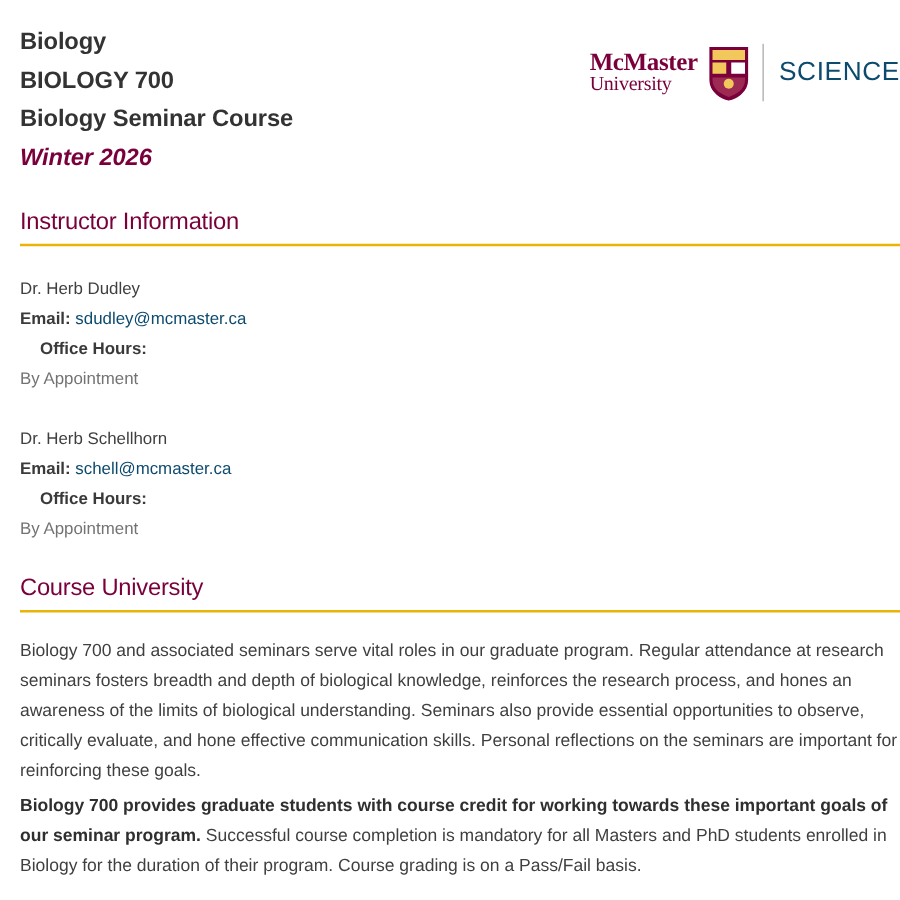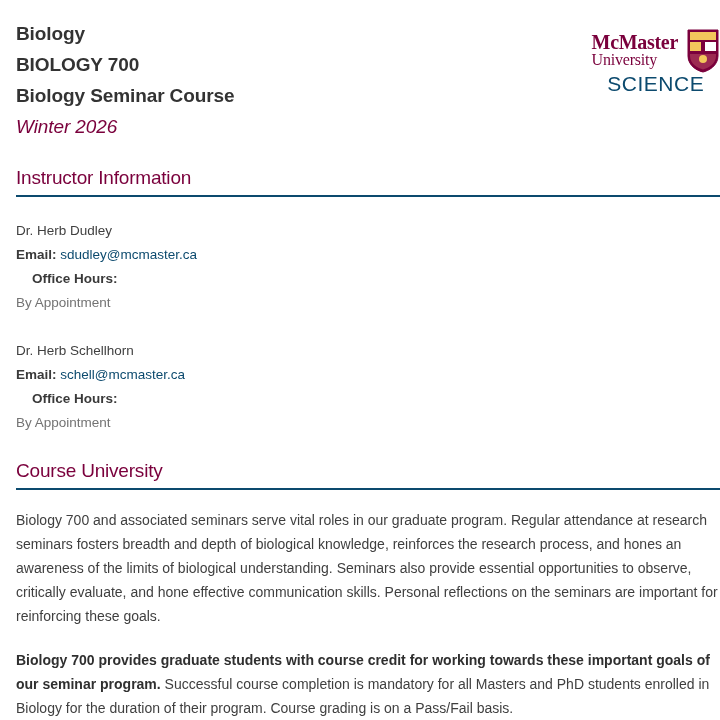--- a/index.html
+++ b/index.html
@@ -34,36 +34,35 @@
   }
   .course-titles .line {
     font-size: 19px;
     font-weight: bold;
     color: #333333;
     line-height: 31px;
     letter-spacing: -0.1px;
   }
   .course-titles .term {
     font-size: 19px;
-    font-weight: normal;
+    font-weight: bold;
     font-style: italic;
     color: #7a003c;
     line-height: 31px;
     letter-spacing: -0.1px;
   }
 
   
   .logo-block {
     position: absolute;
     top: 10px;
     right: 0px;
     display: flex;
     align-items: center;
     height: 60px;
-    flex-direction: column;
   }
   .logo-left {
     display: flex;
     align-items: center;
   }
   .logo-wordmark {
     text-align: left;
     padding-right: 8px;
   }
   .logo-wordmark .mc {
@@ -104,21 +103,21 @@
   
   .section {
     margin-top: 24px;
   }
   .section-title {
     font-size: 19px;
     color: #7a003c;
     font-weight: 400;
     line-height: 24px;
     padding-bottom: 5px;
-    border-bottom: 2px solid #0c4a6e;
+    border-bottom: 2px solid #eab308;
     margin: 0 0 0 0;
     letter-spacing: -0.2px;
   }
 
   .block {
     margin-top: 22px;
     font-size: 13.5px;
     line-height: 24px;
   }
   .person-name {
@@ -150,21 +149,21 @@
     font-size: 13.5px;
   }
   .spacer-line { height: 24px; }
 
   .para {
     margin-top: 18px;
     font-size: 14px;
     line-height: 24px;
     color: #3f3f3f;
   }
-  .para.tight { margin-top: 20px; }
+  .para.tight { margin-top: 4px; }
   .para b { color: #2f2f2f; }
 </style>
 </head>
 <body>
 
 <div class="page">
 
   <div class="header">
     <div class="course-titles">
       <div class="line">Biology</div>

